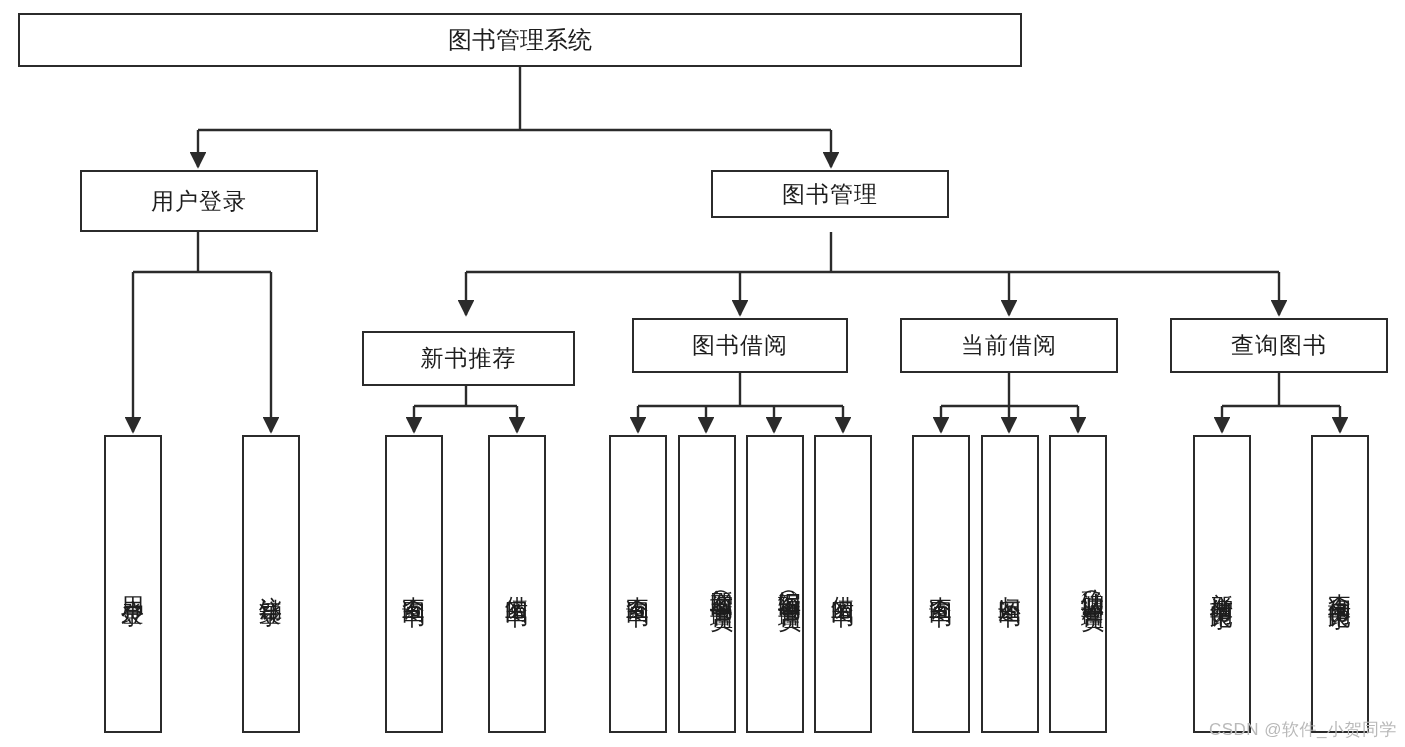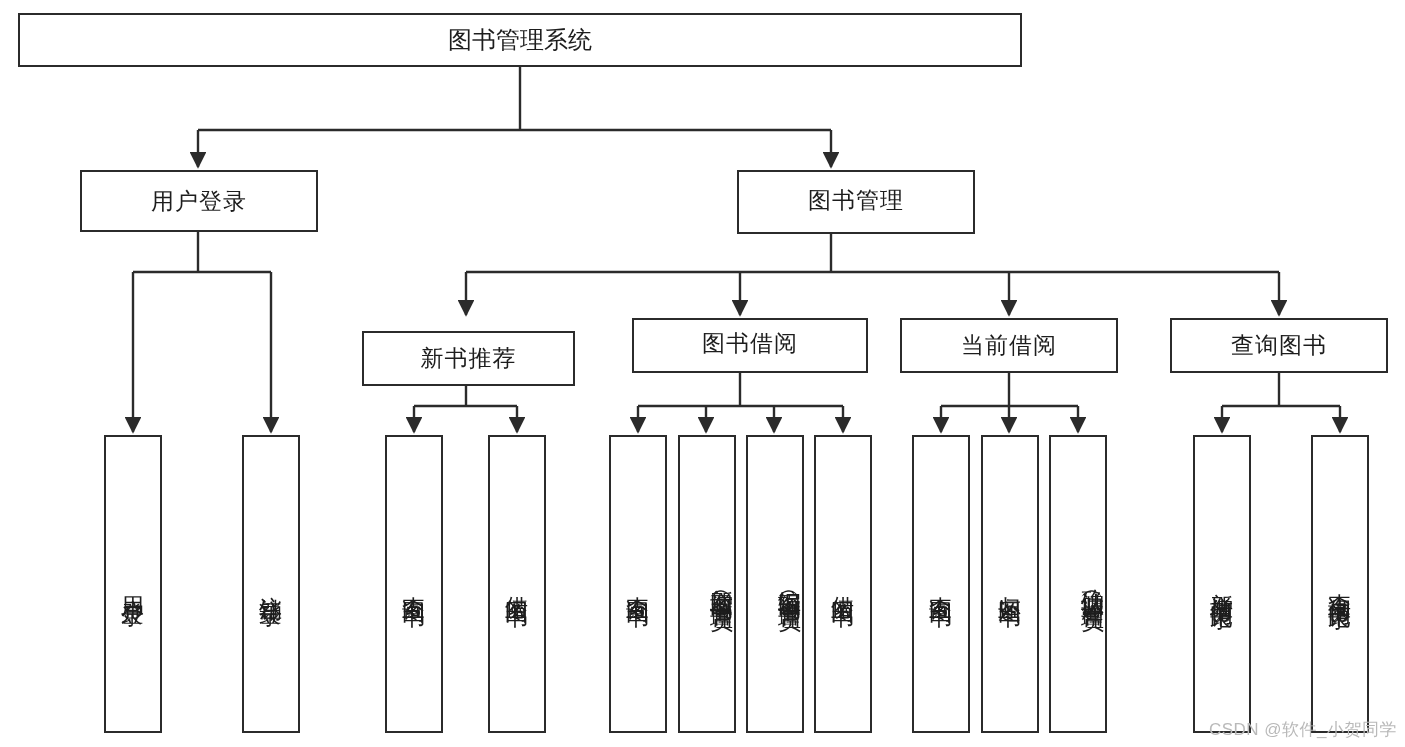--- a/index.html
+++ b/index.html
@@ -130,28 +130,28 @@
     </g>
   </svg>
 
   <div class="node root" style="left:18px; top:13px; width:1004px; height:54px;">
     <span class="htext">图书管理系统</span>
   </div>
 
   <div class="node h" style="left:80px; top:170px; width:238px; height:62px;">
     <span class="htext">用户登录</span>
   </div>
-  <div class="node h" style="left:737px; top:170px; width:238px; height:64px;font-family:Liberation Mono, monospace;">
+  <div class="node h" style="left:711px; top:170px; width:238px; height:48px;">
     <span class="htext">图书管理</span>
   </div>
 
   <div class="node h" style="left:362px; top:318px; width:213px; height:55px;margin-top:13px;">
     <span class="htext">新书推荐</span>
   </div>
-  <div class="node h" style="left:632px; top:318px; width:236px; height:55px;font-family:Liberation Mono, monospace;">
+  <div class="node h" style="left:632px; top:318px; width:216px; height:55px;">
     <span class="htext">图书借阅</span>
   </div>
   <div class="node h" style="left:900px; top:318px; width:218px; height:55px;">
     <span class="htext">当前借阅</span>
   </div>
   <div class="node h" style="left:1170px; top:318px; width:218px; height:55px;">
     <span class="htext">查询图书</span>
   </div>
 
   <div class="node v mid" style="left:104px; top:435px; width:58px; height:298px;">

